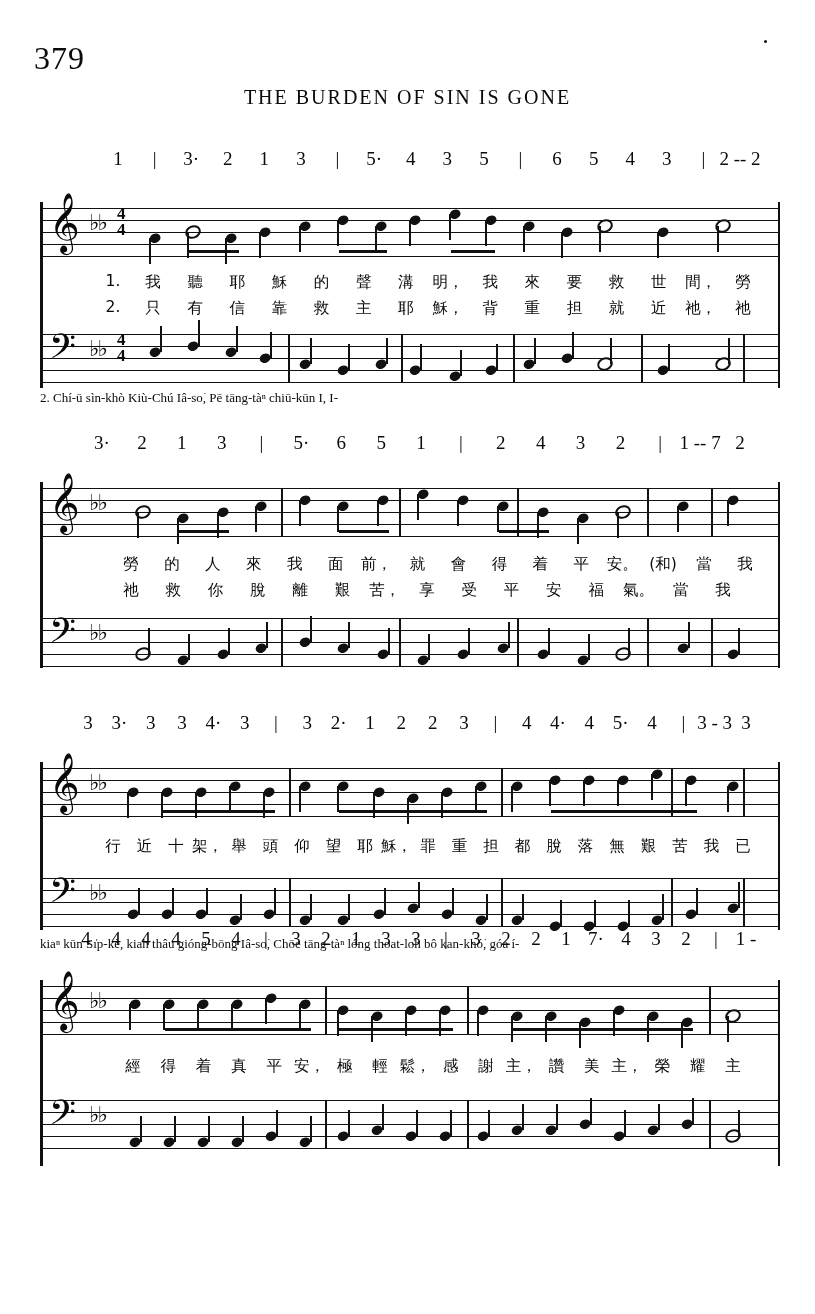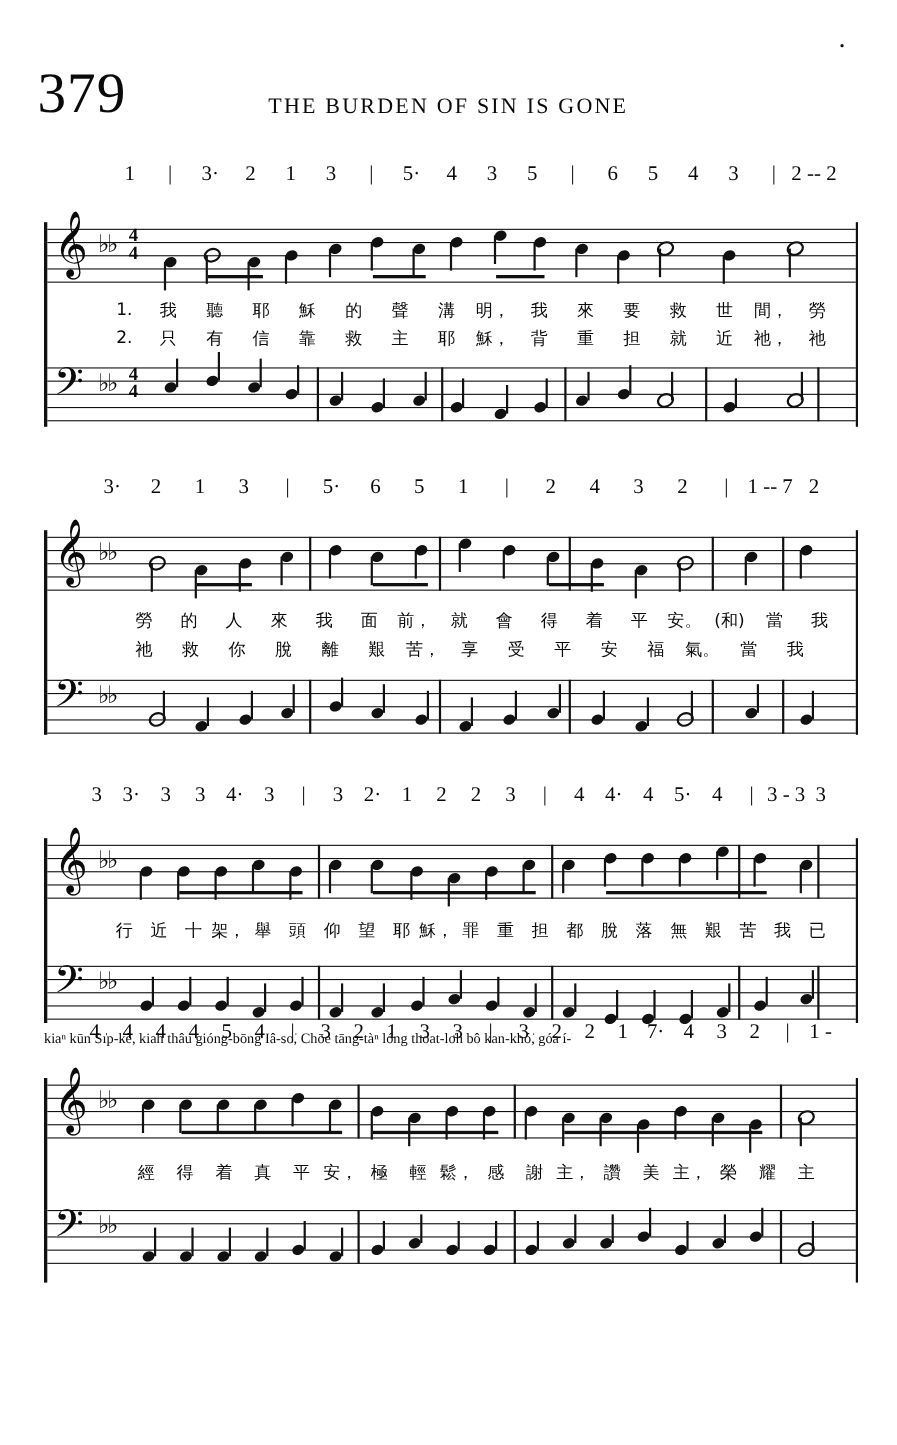--- a/index.html
+++ b/index.html
@@ -18,22 +18,22 @@
 
   .page {
     position: absolute;
     inset: 0;
   }
 
   
   .hymn-number {
     position: absolute;
     left: 34px;
-    top: 56px;
-    font-size: 52px;
+    top: 40px;
+    font-size: 32px;
     font-family: "Liberation Serif", serif;
     letter-spacing: 1px;
   }
   .title-cn {
     position: absolute;
     left: 0;
     right: 0;
     top: 50px;
     text-align: center;
     font-size: 25px;
@@ -347,20 +347,21 @@
           <div class="note open" style="left: 680px; top: 36px;"></div>
           <div class="stem" style="left: 685px; height: 26px; top: 10px;"></div>
           <div class="bar" style="left: 245px;"></div>
           <div class="bar" style="left: 358px;"></div>
           <div class="bar" style="left: 470px;"></div>
           <div class="bar" style="left: 598px;"></div>
           <div class="bar" style="left: 700px;"></div>
         </div>
     </div>
 
+    <div class="lyrics-poj" style="margin-top:2px;">2.  Chí-ū  sìn-khò Kiù-Chú  Iâ-so͘,  Pē tāng-tàⁿ chiū-kūn  I,   I-</div>
   </div>
 
   <div class="system" id="sys2" style="top:432px;">
     <div class="numrow" id="num2">
         <span style="left: 62px;">3·</span>
         <span style="left: 101.875px;">2</span>
         <span style="left: 141.75px;">1</span>
         <span style="left: 181.625px;">3</span>
         <span style="left: 221.5px;">|</span>
         <span style="left: 261.375px;">5·</span>

